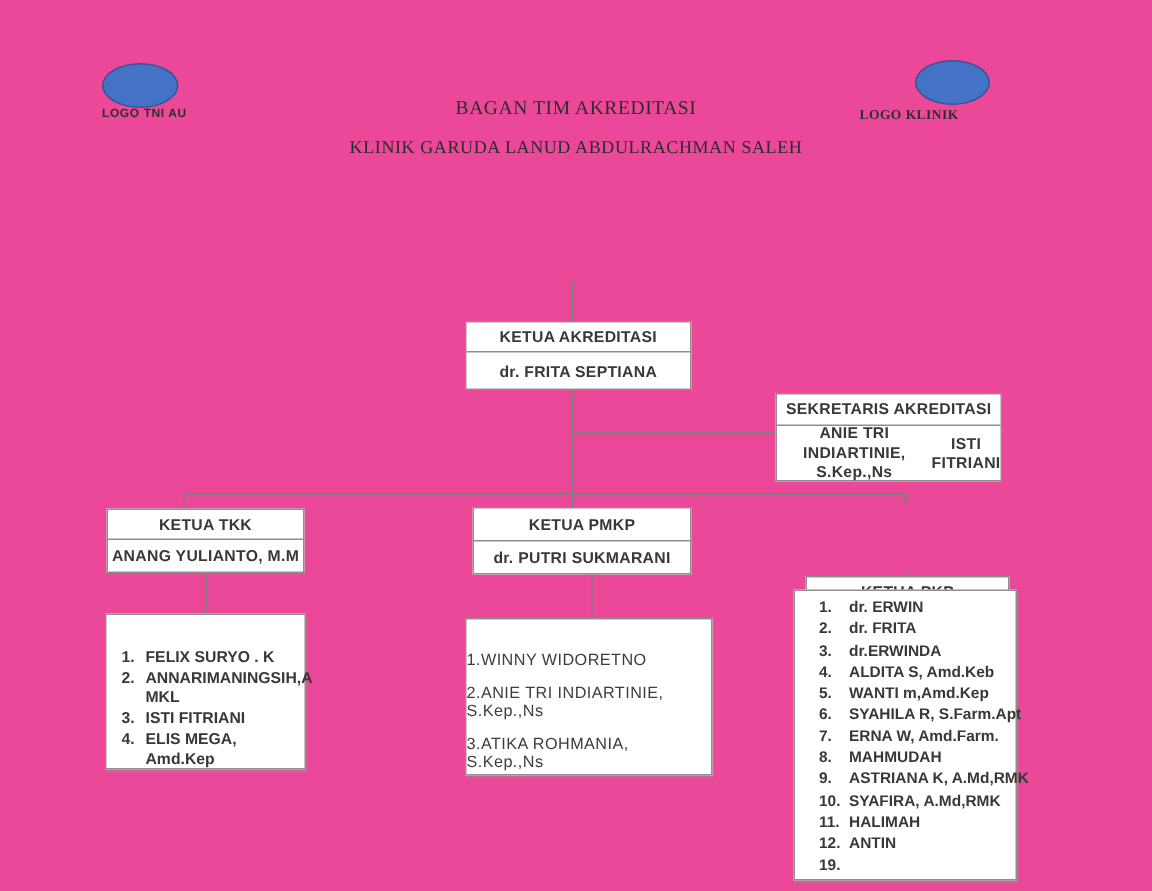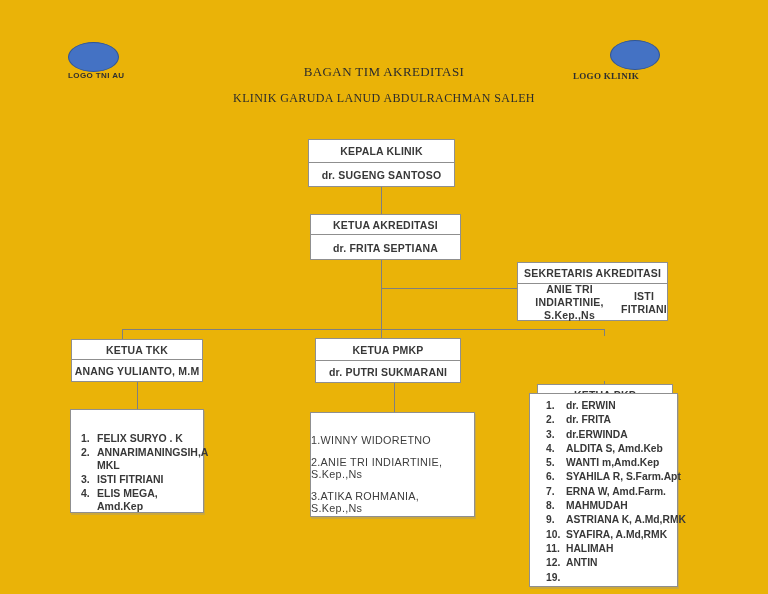--- a/index.html
+++ b/index.html
@@ -1,17 +1,17 @@
 <!DOCTYPE html>
 <html><head>
 <meta charset="utf-8">
 <style>
   html,body{margin:0;padding:0;background:#e9e9e9;}
   .page{
-    position:relative;width:768px;height:594px;background:#eab308;
+    position:relative;width:768px;height:594px;background:#ec4899;
     font-family:"Liberation Sans", sans-serif;color:#3a3a3a;overflow:hidden;
     margin:0 auto;
   }
   
   .logo-ellipse{position:absolute;border-radius:50%;}
   .logo-label{position:absolute;font-size:8px;font-weight:bold;letter-spacing:.4px;color:#2f2f2f;}
   .logo-label.serif{font-family:"Liberation Serif", serif;font-weight:bold;font-size:9px;letter-spacing:.3px;}
   .titles{position:absolute;left:0;top:64px;width:768px;text-align:center;
     font-family:"Liberation Serif", serif;color:#2c2c2c;}
   .titles .t1{font-size:13px;letter-spacing:.4px;}
@@ -71,24 +71,20 @@
   <div class="line" style="left:381px;top:187px;width:1px;height:27px;"></div>
   <div class="line" style="left:381px;top:260px;width:1px;height:78px;"></div>
   <div class="line" style="left:381px;top:288px;width:136px;height:1px;"></div>
   <div class="line" style="left:122px;top:329px;width:483px;height:1px;"></div>
   <div class="line" style="left:122px;top:329px;width:1px;height:10px;"></div>
   <div class="line" style="left:604px;top:329px;width:1px;height:7px;"></div>
   <div class="line" style="left:137px;top:382px;width:1px;height:27px;"></div>
   <div class="line" style="left:394px;top:383px;width:1px;height:29px;"></div>
   <div class="line" style="left:604px;top:381px;width:1px;height:12px;"></div>
 
-  <div class="box" id="box-kepala">
-    <div class="title">KEPALA KLINIK</div>
-    <div class="name">dr. SUGENG SANTOSO</div>
-  </div>
 
   <div class="box" id="box-akreditasi">
     <div class="title">KETUA AKREDITASI</div>
     <div class="name">dr. FRITA SEPTIANA</div>
   </div>
 
   <div class="box" id="box-sekretaris">
     <div class="title">SEKRETARIS AKREDITASI</div>
     <div class="name two-line">
       <span>ANIE TRI INDIARTINIE, S.Kep.,Ns</span>

